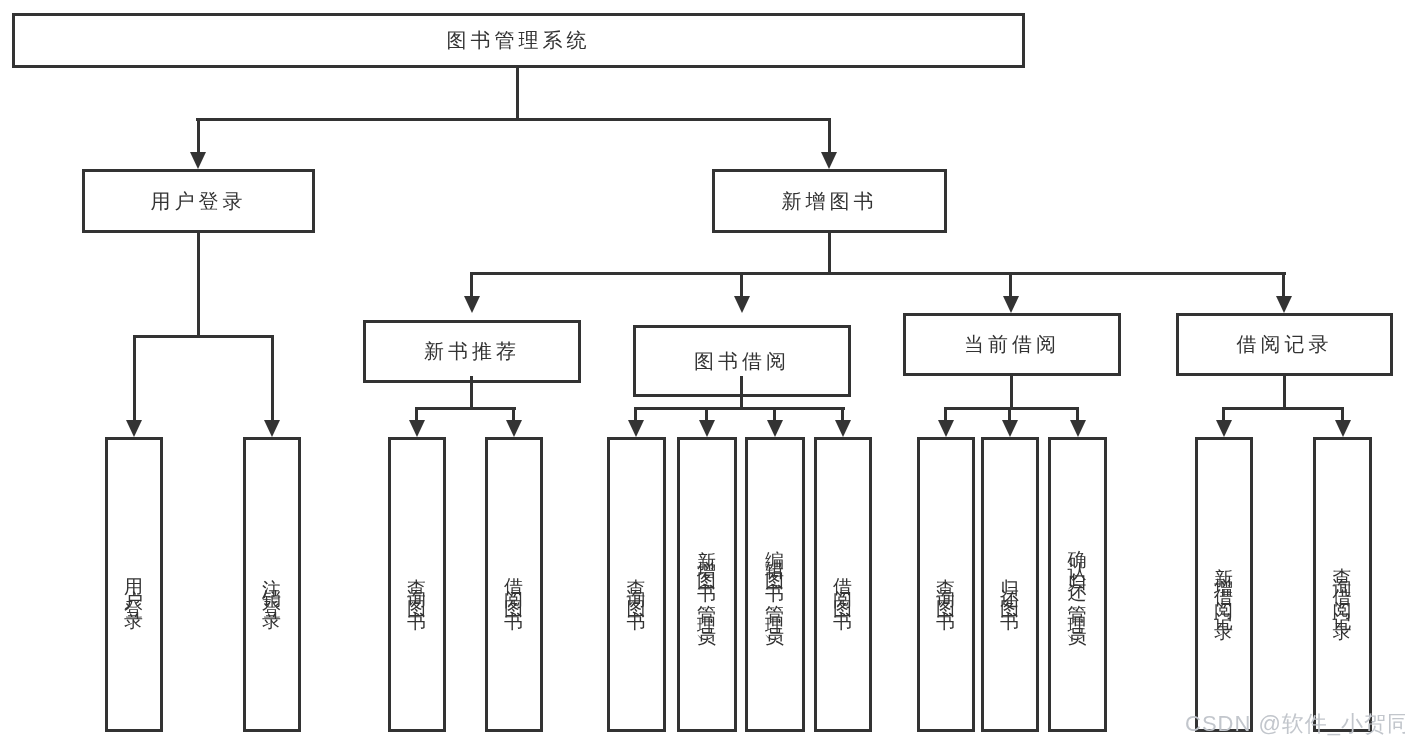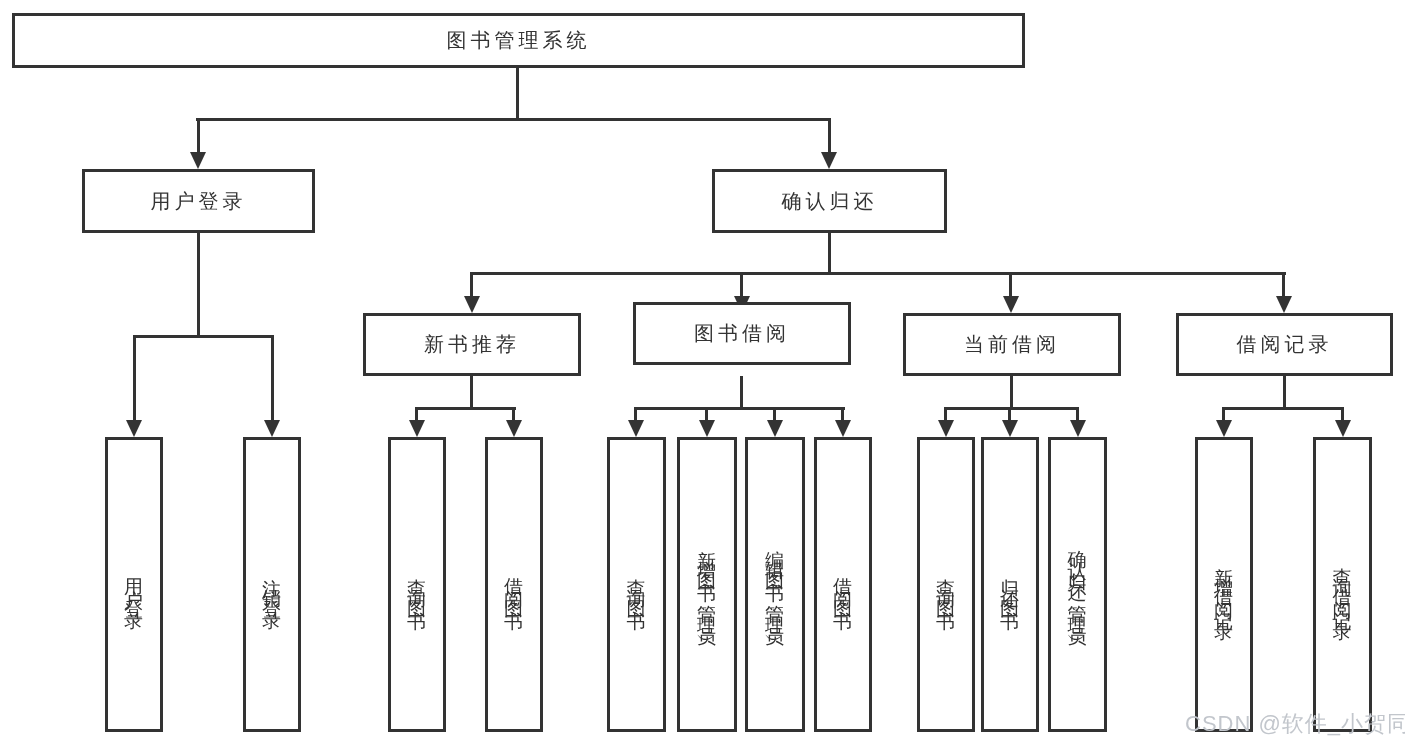--- a/index.html
+++ b/index.html
@@ -61,42 +61,42 @@
   <div class="box" style="left:12px;top:13px;width:1013px;height:55px">图书管理系统</div>
 
   <div class="vline" style="left:516px;top:68px;height:50px"></div>
   <div class="hline" style="left:196px;top:118px;width:635px"></div>
   <div class="vline" style="left:197px;top:118px;height:38px"></div>
   <div class="arrow" style="left:190px;top:152px"></div>
   <div class="vline" style="left:828px;top:118px;height:38px"></div>
   <div class="arrow" style="left:821px;top:152px"></div>
 
   <div class="box" style="left:82px;top:169px;width:233px;height:64px">用户登录</div>
-  <div class="box" style="left:712px;top:169px;width:235px;height:64px">确认归还</div>
+  <div class="box" style="left:712px;top:169px;width:235px;height:64px">新增图书</div>
 
   <div class="vline" style="left:197px;top:233px;height:102px"></div>
   <div class="hline" style="left:133px;top:335px;width:141px"></div>
   <div class="vline" style="left:133px;top:335px;height:86px"></div>
   <div class="arrow" style="left:126px;top:420px"></div>
   <div class="vline" style="left:271px;top:335px;height:86px"></div>
   <div class="arrow" style="left:264px;top:420px"></div>
 
   <div class="vline" style="left:828px;top:233px;height:39px"></div>
   <div class="hline" style="left:470px;top:272px;width:816px"></div>
   <div class="vline" style="left:470px;top:272px;height:26px"></div>
   <div class="arrow" style="left:464px;top:296px"></div>
   <div class="vline" style="left:740px;top:272px;height:26px"></div>
   <div class="arrow" style="left:734px;top:296px"></div>
   <div class="vline" style="left:1009px;top:272px;height:26px"></div>
   <div class="arrow" style="left:1003px;top:296px"></div>
   <div class="vline" style="left:1282px;top:272px;height:26px"></div>
   <div class="arrow" style="left:1276px;top:296px"></div>
 
-  <div class="box" style="left:363px;top:313px;width:218px;height:63px">新书推荐</div>
-  <div class="box" style="left:633px;top:302px;width:218px;height:63px">图书借阅</div>
+  <div class="box" style="left:363px;top:320px;width:218px;height:63px">新书推荐</div>
+  <div class="box" style="left:633px;top:325px;width:218px;height:72px">图书借阅</div>
   <div class="box" style="left:1176px;top:313px;width:217px;height:63px">借阅记录</div>
   <div class="box" style="left:903px;top:313px;width:218px;height:63px">当前借阅</div>
 
   <div class="vline" style="left:470px;top:376px;height:31px"></div>
   <div class="hline" style="left:415px;top:407px;width:101px"></div>
   <div class="vline" style="left:415px;top:407px;height:15px"></div>
   <div class="arrow" style="left:409px;top:420px"></div>
   <div class="vline" style="left:512px;top:407px;height:15px"></div>
   <div class="arrow" style="left:506px;top:420px"></div>
 

